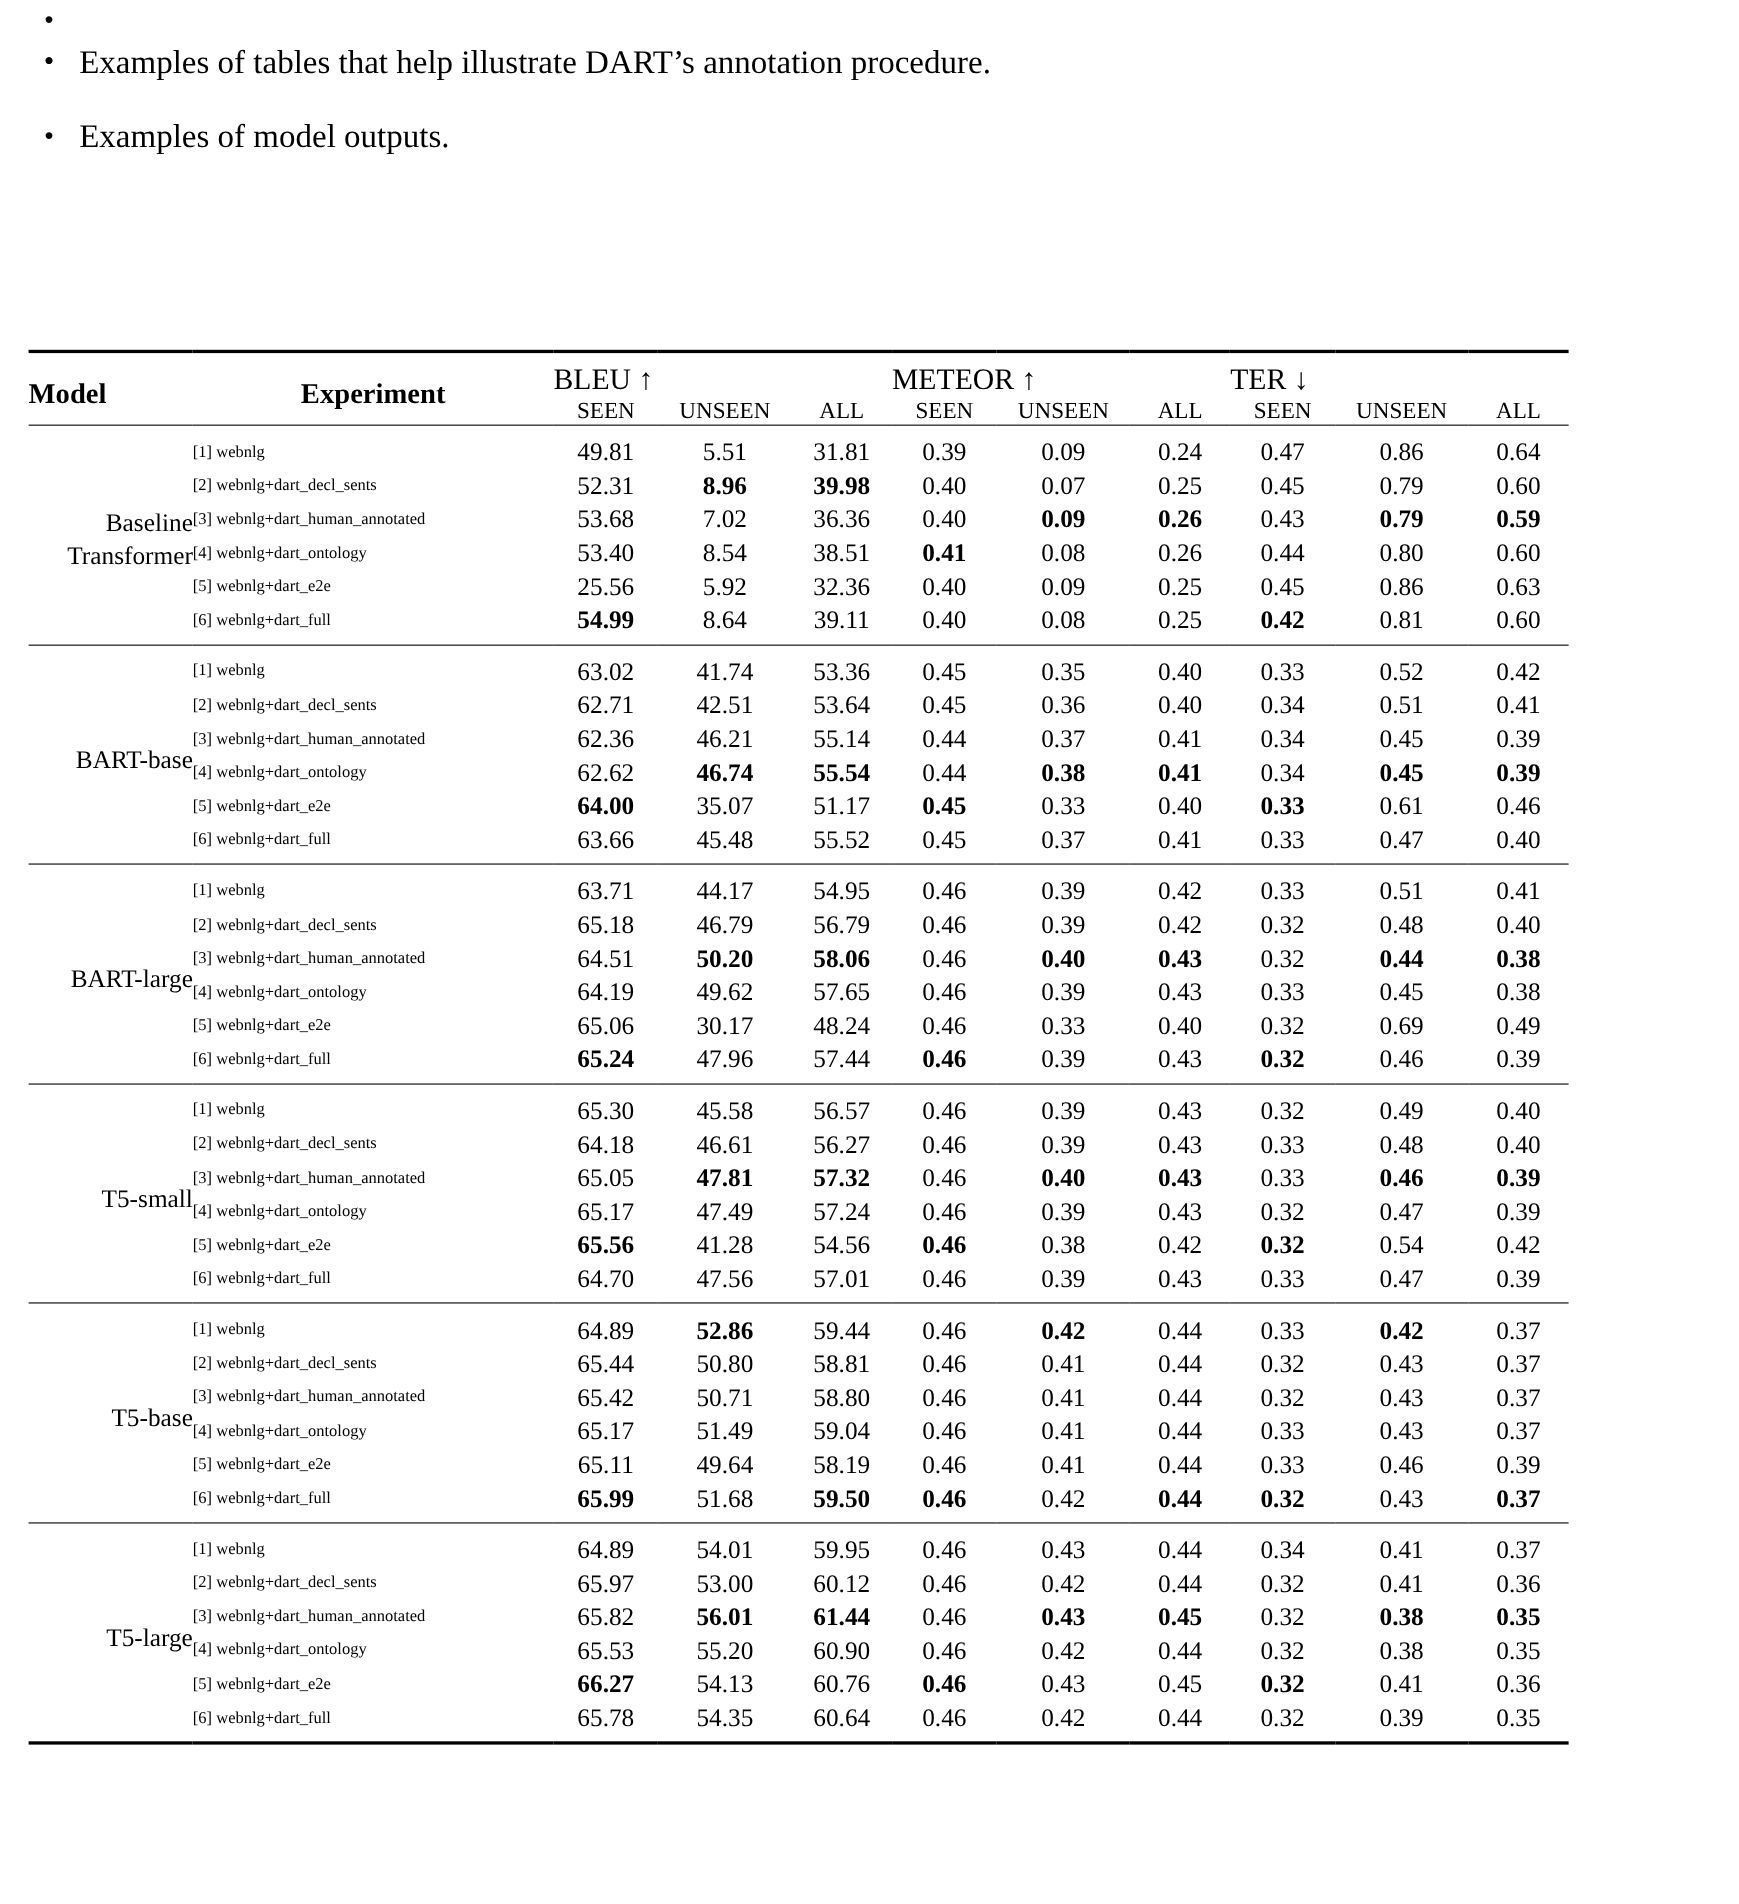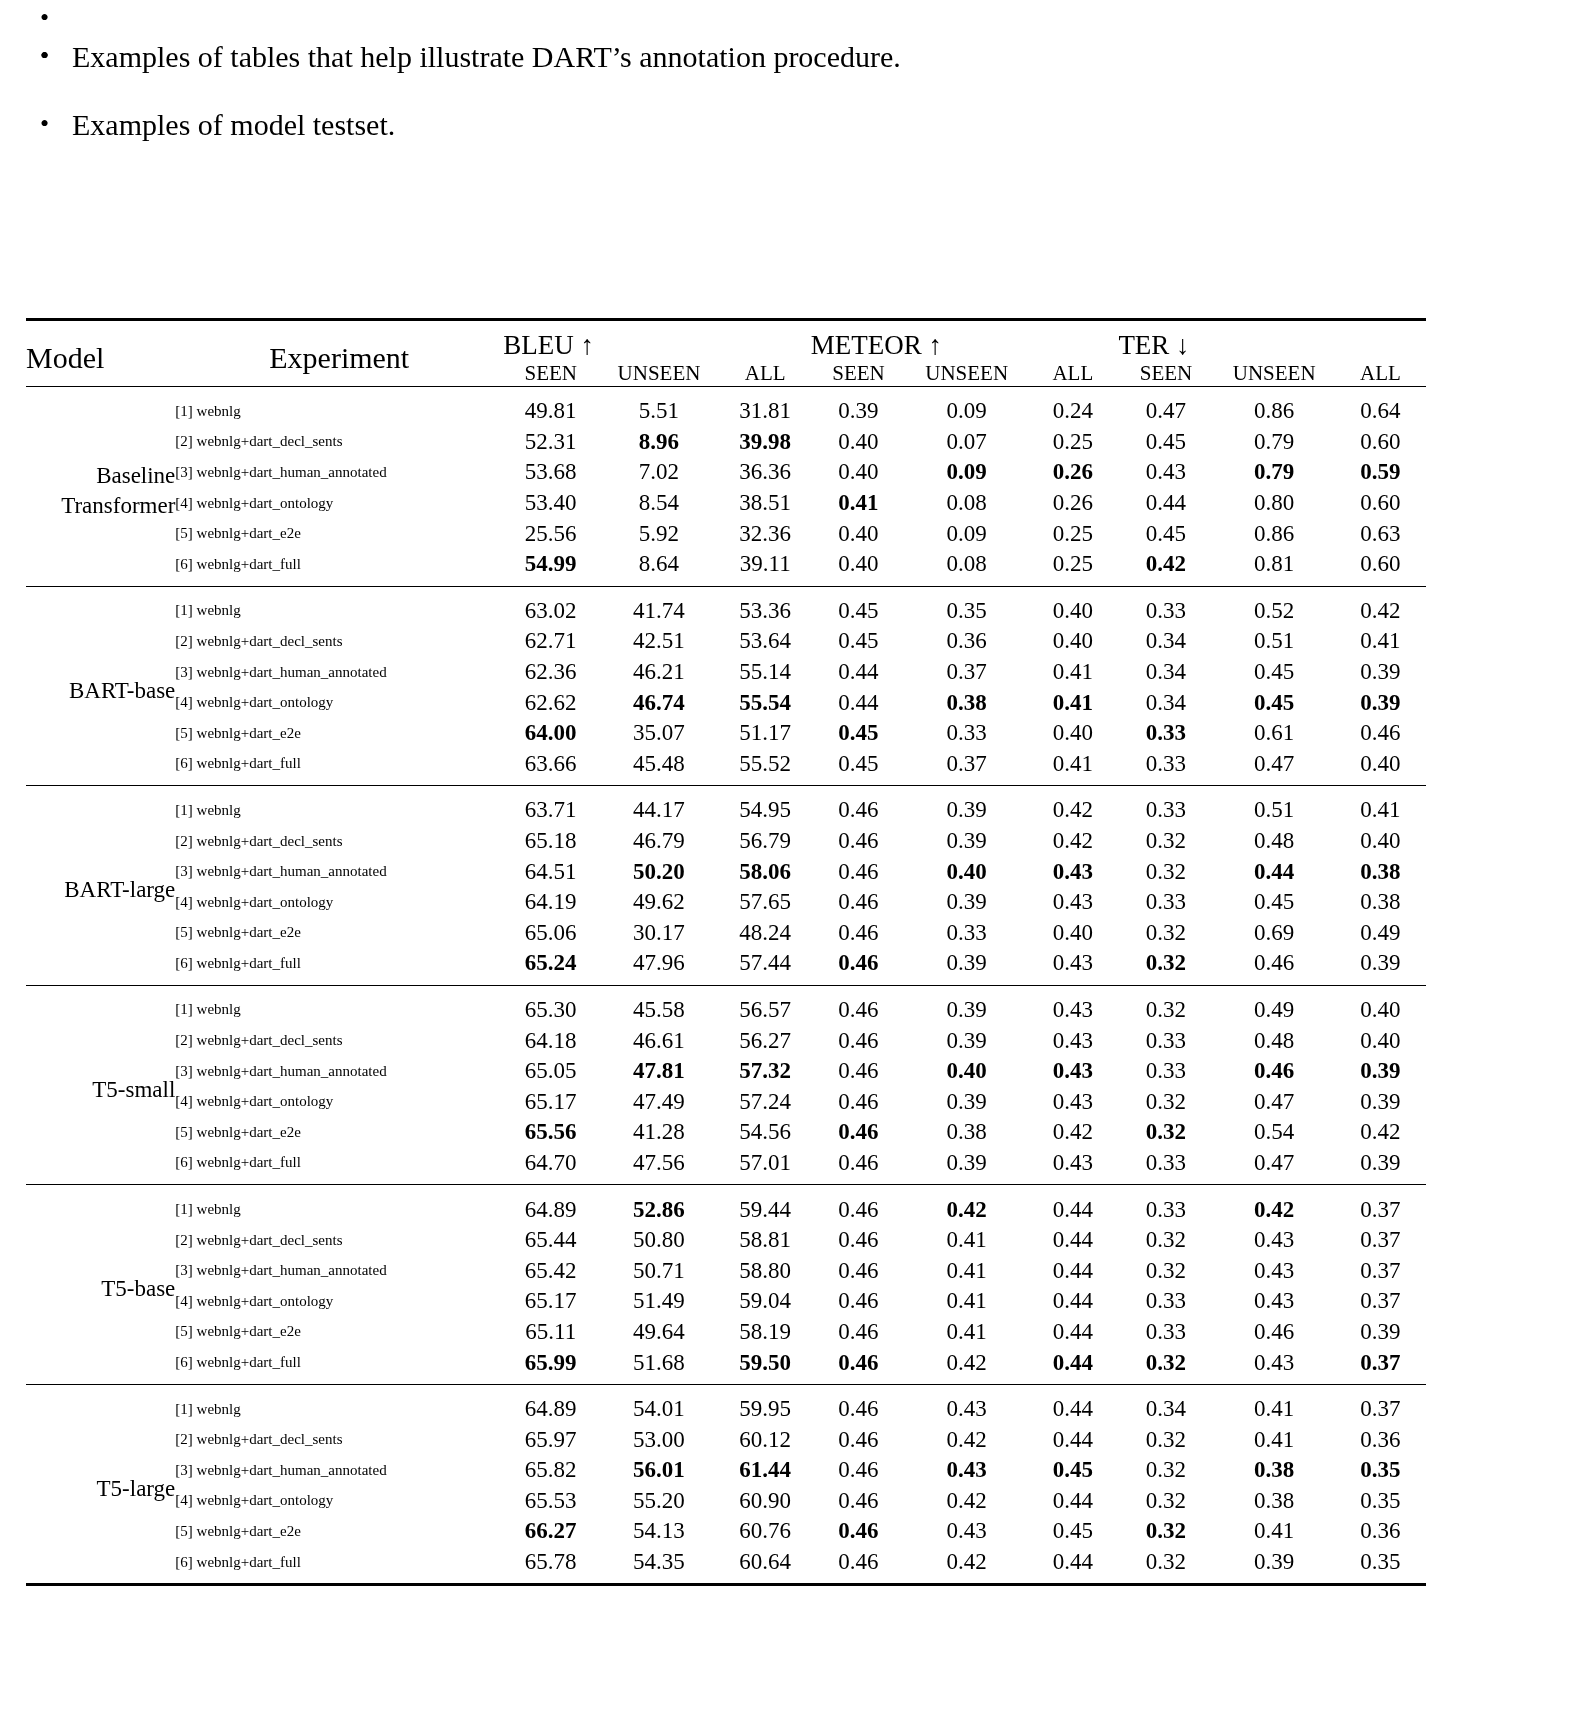--- a/index.html
+++ b/index.html
@@ -64,21 +64,21 @@
   .rule-thin  { border-top: 1.6px solid #000; }
   .rule-bottom{ border-top: 3.2px solid #000; }
 
   tr.grouphead-top th { padding-top: 9px; }
 
   th.hdr-model    { text-align: left;   width: 150px; padding-left: 20px; }
   th.hdr-exp      { text-align: center; width: 330px; }
   th.grp          { text-align: left; font-weight: bold; font-size: 27px; }
   th.sub          { text-align: center; font-weight: bold; font-size: 21px; padding-bottom: 7px; }
 
-  th.hdr-model b, th.hdr-exp b { font-weight: normal; font-size: 30px; }
+  th.hdr-model b, th.hdr-exp b { font-weight: bold; font-size: 26px; }
 
   td.model-cell {
     text-align: right;
     font-weight: bold;
     font-size: 23px;
     width: 150px;
     line-height: 1.28;
   }
   td.exp-cell {
     text-align: left;
@@ -101,21 +101,21 @@
   col.c-unsn  { width: 122px; }
   col.c-all   { width: 92px; }
 </style>
 </head>
 <body>
 
 <ul class="bullets" id="bullet-list">
     <li><span class="bullet-dot">•</span></li>
     <li><span class="bullet-dot">•</span></li>
     <li><span class="bullet-dot">•</span><span>Examples of tables that help illustrate DART’s annotation procedure.</span></li>
-    <li><span class="bullet-dot">•</span><span>Examples of model testset.</span></li>
+    <li><span class="bullet-dot">•</span><span>Examples of model outputs.</span></li>
   </ul>
 
 <div class="table-wrap">
   <table class="results">
     <colgroup>
       <col style="width:150px">
       <col style="width:330px">
       <col class="c-seen">
         <col class="c-unsn">
         <col class="c-all">

